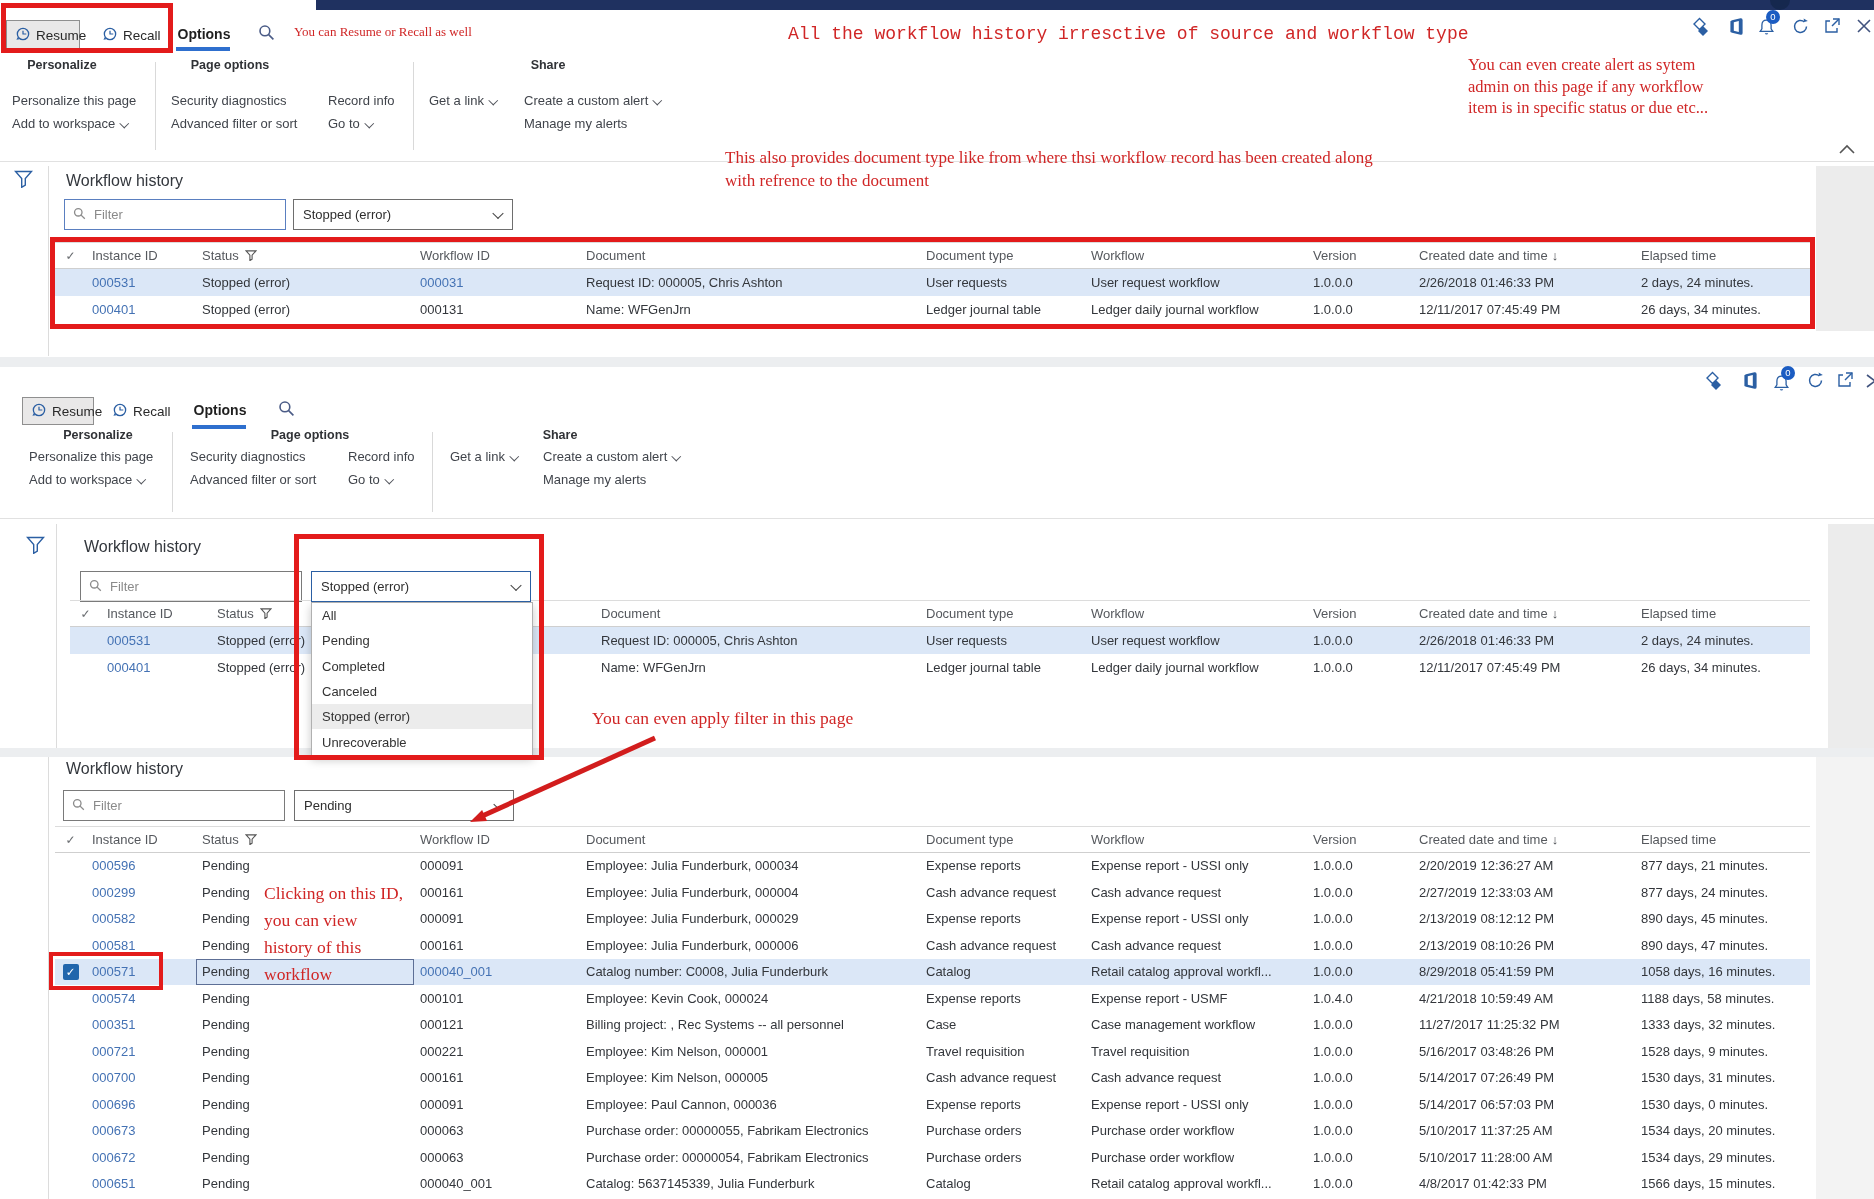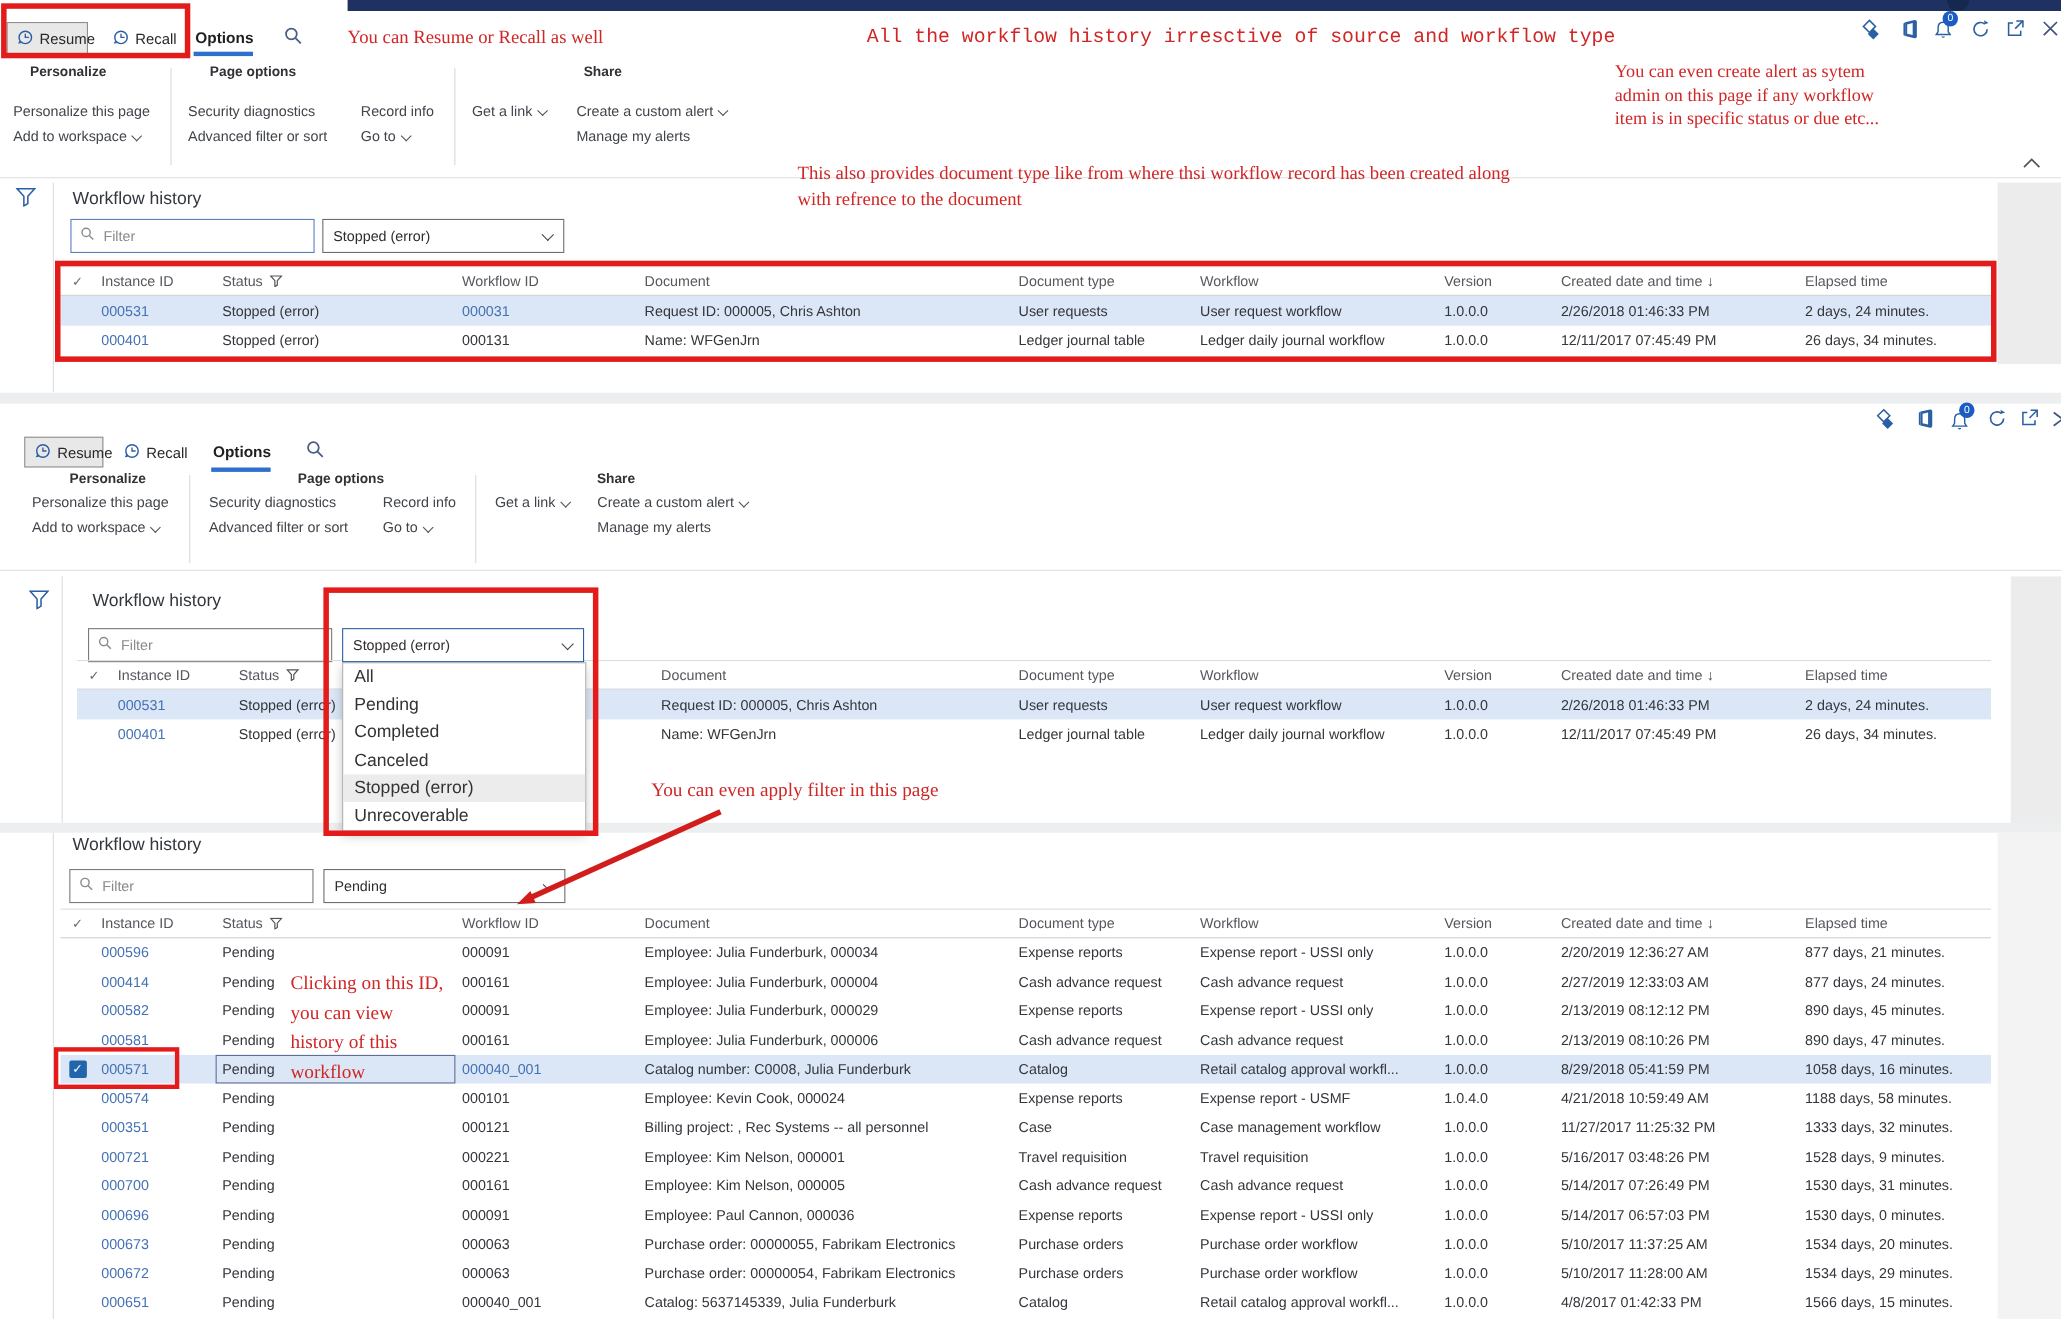--- a/index.html
+++ b/index.html
@@ -44,21 +44,21 @@
   .c0{text-align:center;padding-left:0;}
   .link{color:#4472b4;cursor:pointer;}
   .hcheck{color:#6a6d71;font-size:12px;}
   .sortarrow{margin-left:4px;color:#44474c;}
   .hfunnel{margin-left:6px;vertical-align:-1px;}
   .cbx{display:inline-block;width:16px;height:16px;background:#2166ac;border-radius:2px;color:#fff;
       font-size:11.5px;line-height:16px;text-align:center;cursor:pointer;}
   .cellbox{outline:1.6px solid #5d6f96;outline-offset:-1px;height:100%;display:flex;align-items:center;}
   
   .ddlist{position:absolute;background:#fff;border:1px solid #b0b0b0;box-shadow:0 4px 9px rgba(0,0,0,.22);z-index:30;}
-  .ddopt{height:25.3px;display:flex;align-items:center;padding-left:10px;font-size:16px;color:#333;cursor:pointer;}
+  .ddopt{height:25.3px;display:flex;align-items:center;padding-left:10px;font-size:13px;color:#333;cursor:pointer;}
   .ddopt.ddsel{background:#ececec;}
   .graystrip{background:#ececec;}
   .band{background:#eceef0;}
   .vpanel{background:#dcdcdc;width:1px;}
   .icbtn{cursor:pointer;}
   .badge{position:absolute;background:#1b5cc2;border-radius:50%;width:14px;height:14px;color:#fff;
       font-size:9.5px;line-height:14px;text-align:center;z-index:3;}
 </style>
 </head>
 <body>
@@ -85,21 +85,21 @@
     <span>Recall</span>
   </div>
   <div class="rbox" style="left:1px;top:3px;width:172px;height:50px;"></div>
   <div class="abs optionstab" style="left:174px;top:26px;width:60px;">Options</div>
   <div class="abs tabline" style="left:176px;top:47px;width:54px;height:4px;"></div>
   <div class="abs icbtn" style="left:258px;top:24px;"><svg width="17" height="17" viewBox="0 0 16 16">
         <circle cx="6.5" cy="6.5" r="4.6" fill="none" stroke="#4a5b86" stroke-width="1.5"></circle>
         <line x1="10" y1="10" x2="14.5" y2="14.5" stroke="#4a5b86" stroke-width="1.5"></line>
       </svg></div>
 
-  <div class="abs annot" style="left:316px;top:24px;font-size:17px;">You can Resume or Recall as well</div>
+  <div class="abs annot" style="left:294px;top:24px;font-size:13px;">You can Resume or Recall as well</div>
   <div class="abs annot" style="left:788px;top:24px;font-size:18px;font-family:Liberation Mono, monospace;">All the workflow history irresctive of source and workflow type</div>
 
   <div class="abs icbtn" style="left:1690px;top:17px;"><svg width="21" height="21" viewBox="0 0 21 21">
         <path d="M9.5 1.5 L15 7 L9.5 12.5 L4 7 Z" fill="none" stroke="#2b5fa3" stroke-width="1.4"></path>
         <path d="M13 9 L18 14 L13 19 L8 14 Z" fill="#2b5fa3"></path>
       </svg></div>
   <div class="abs icbtn" style="left:1727px;top:17px;"><svg width="19" height="19" viewBox="0 0 19 19">
         <path d="M5 3.2 L13.5 1.2 Q15.6 0.9 15.6 3 V16 Q15.6 18.1 13.5 17.8 L5 15.8 Z" fill="#2b5fa3"></path>
         <path d="M5 3.2 V15.8 L3.4 14.9 V4.3 Z" fill="#2b5fa3"></path>
         <path d="M6.8 5.2 L11.8 4 V14.9 L6.8 13.7 Z" fill="#fff"></path>
@@ -396,21 +396,21 @@
         <div class="tcell ">000091</div>
         <div class="tcell ">Employee: Julia Funderburk, 000034</div>
         <div class="tcell ">Expense reports</div>
         <div class="tcell ">Expense report - USSI only</div>
         <div class="tcell ">1.0.0.0</div>
         <div class="tcell ">2/20/2019 12:36:27 AM</div>
         <div class="tcell ">877 days, 21 minutes.</div>
       </div>
       <div class="trow">
         <div class="tcell c0"></div>
-        <div class="tcell link">000414</div>
+        <div class="tcell link">000299</div>
         <div class="tcell ">Pending</div>
         <div class="tcell ">000161</div>
         <div class="tcell ">Employee: Julia Funderburk, 000004</div>
         <div class="tcell ">Cash advance request</div>
         <div class="tcell ">Cash advance request</div>
         <div class="tcell ">1.0.0.0</div>
         <div class="tcell ">2/27/2019 12:33:03 AM</div>
         <div class="tcell ">877 days, 24 minutes.</div>
       </div>
       <div class="trow">

